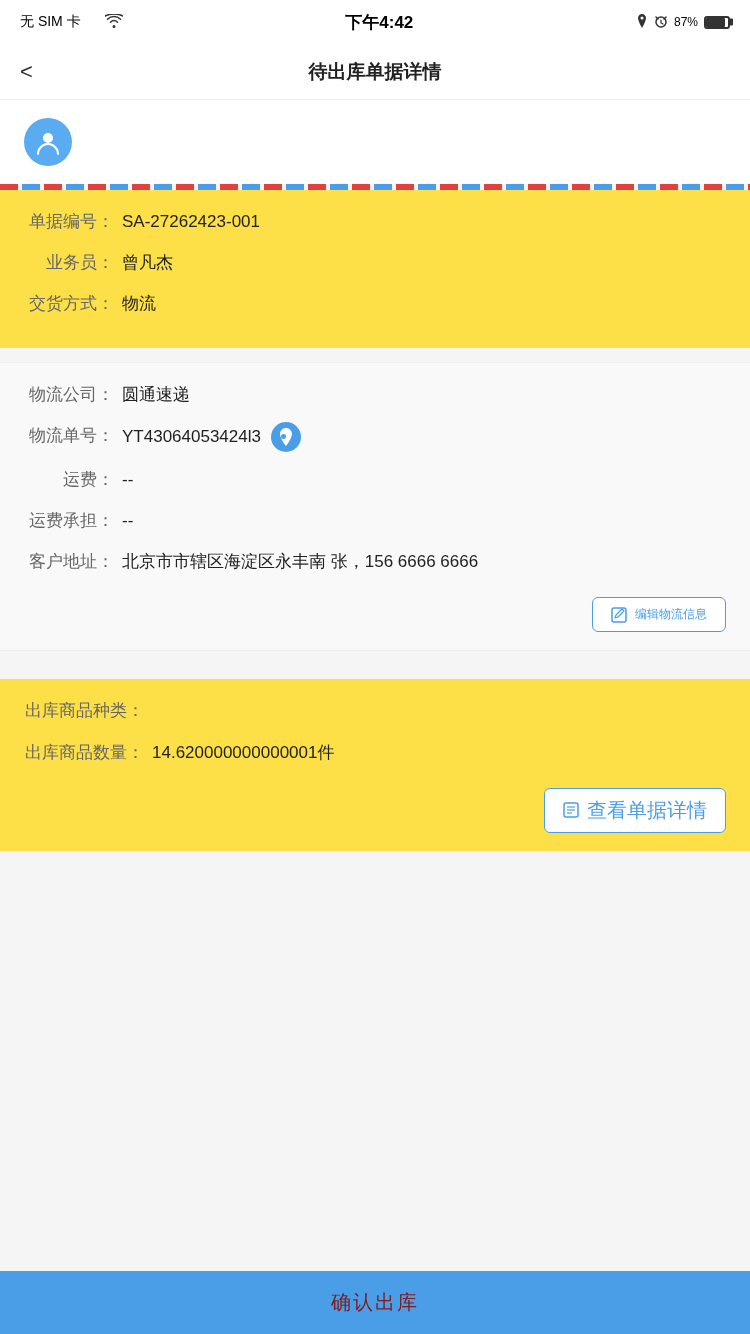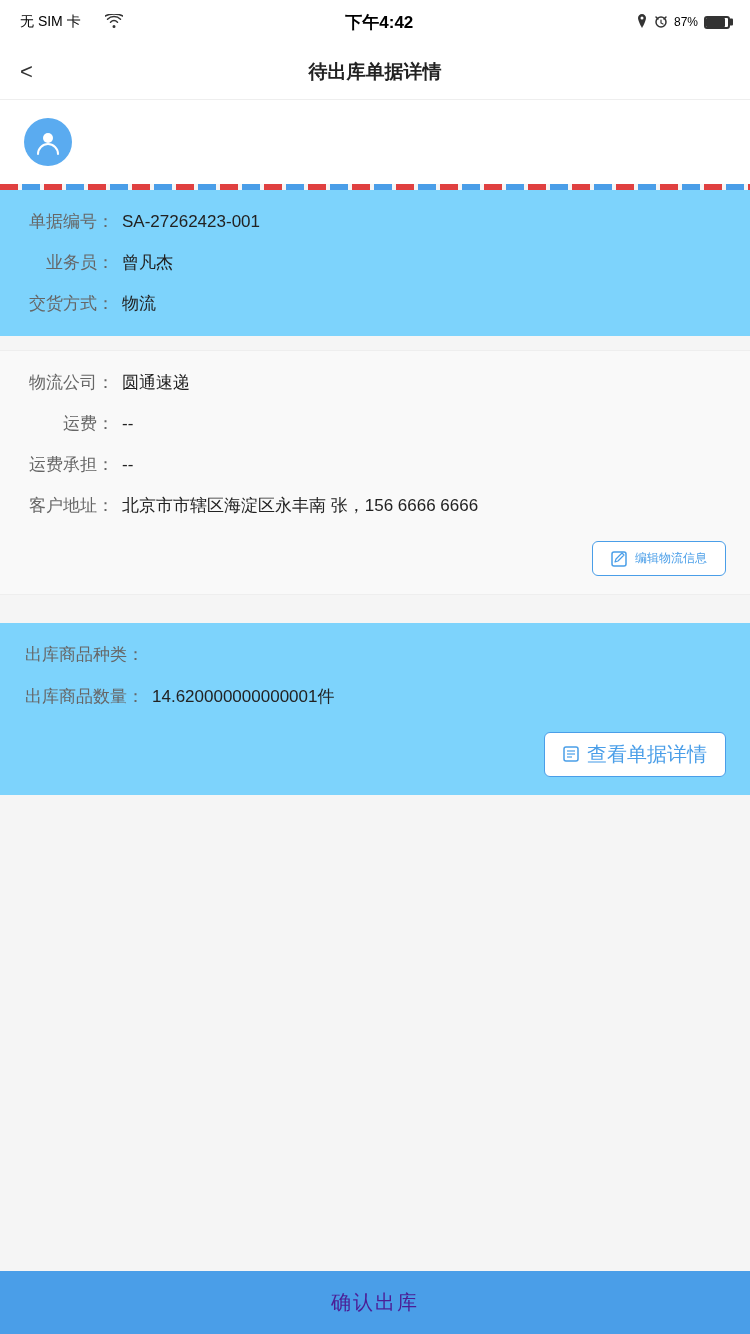--- a/index.html
+++ b/index.html
@@ -108,34 +108,34 @@
     .avatar svg { width: 28px; height: 28px; }
     .customer-phone {
       font-size: 24px;
       font-weight: 500;
       color: #222;
       letter-spacing: 1px;
     }
 
     
     .section {
-      background: #7dd3fc;
+      background: #fde047;
       margin: 14px 0;
       padding: 18px 24px;
     }
 
     .info-row {
       display: flex;
       align-items: flex-start;
       margin-bottom: 14px;
       font-size: 17px;
       color: #333;
       line-height: 1.6;
     }
-    .info-row:last-child { margin-bottom: 0; }
+    .info-row:last-child { margin-bottom: 12px; }
     .info-label {
       color: #666;
       min-width: 90px;
       text-align: right;
       flex-shrink: 0;
       margin-right: 8px;
     }
     .info-value {
       color: #222;
       flex: 1;
@@ -205,21 +205,21 @@
       position: fixed;
       bottom: 0;
       left: 0;
       width: 750px;
       background: #4a9ee8;
       padding: 18px 0;
       text-align: center;
       cursor: pointer;
     }
     .confirm-btn-text {
-      color: #4c1d95;
+      color: #7f1d1d;
       font-size: 20px;
       font-weight: 500;
       letter-spacing: 2px;
     }
 
     .gap-section {
       height: 14px;
       background: #f5f5f5;
     }
 
@@ -291,20 +291,31 @@
     <span class="info-value">物流</span>
   </div>
 </div>
 
 <div class="logistics-card" style="margin: 0 0 0 0; border-radius:0; border-left:none;border-right:none;">
   <div class="info-row">
     <span class="info-label">物流公司：</span>
     <span class="info-value">圆通速递</span>
   </div>
   <div class="info-row">
+    <span class="info-label">物流单号：</span>
+    <span class="info-value">
+      <span>YT43064053424l3</span>
+      <span class="location-pin">
+        <svg width="14" height="18" viewBox="0 0 14 18" fill="white">
+          <path d="M7 0C3.7 0 1 2.7 1 6c0 4.5 6 12 6 12s6-7.5 6-12C13 2.7 10.3 0 7 0zm0 8.5A2.5 2.5 0 114.5 6 2.5 2.5 0 017 8.5z"></path>
+        </svg>
+      </span>
+    </span>
+  </div>
+  <div class="info-row">
     <span class="info-label">运费：</span>
     <span class="info-value">--</span>
   </div>
   <div class="info-row">
     <span class="info-label">运费承担：</span>
     <span class="info-value">--</span>
   </div>
   <div class="info-row">
     <span class="info-label">客户地址：</span>
     <span class="info-value">北京市市辖区海淀区永丰南  张，156 6666 6666</span>

